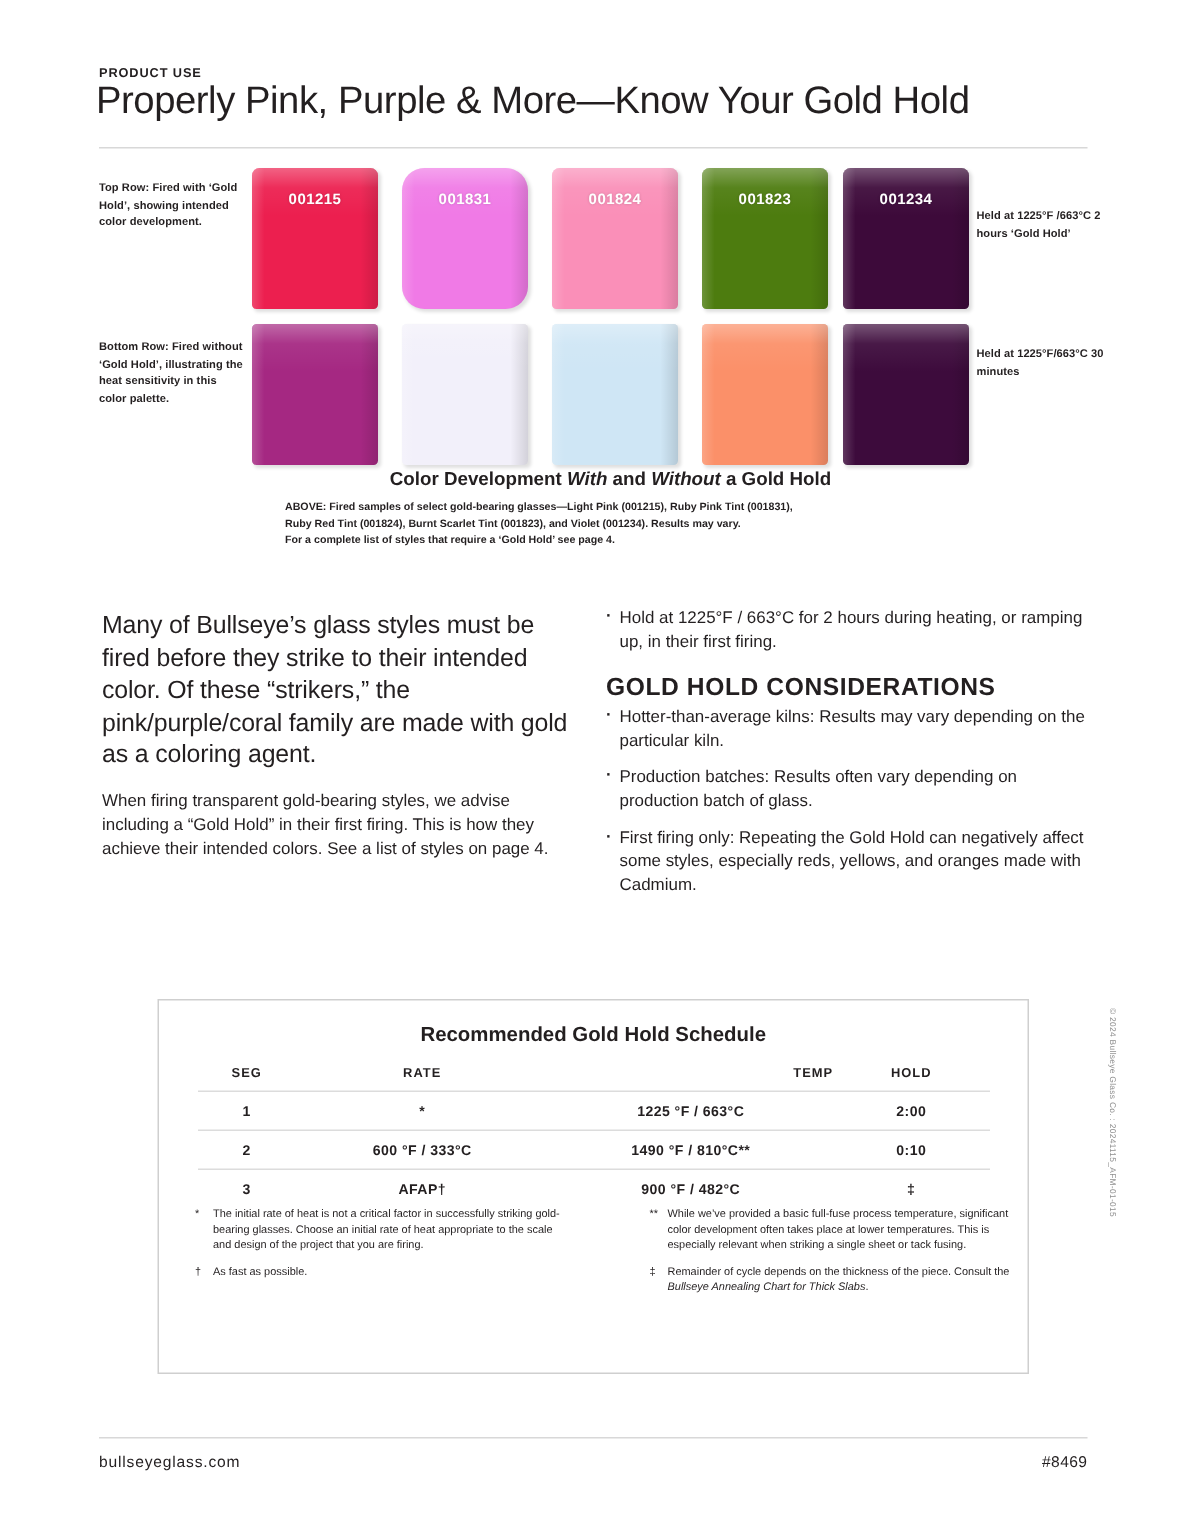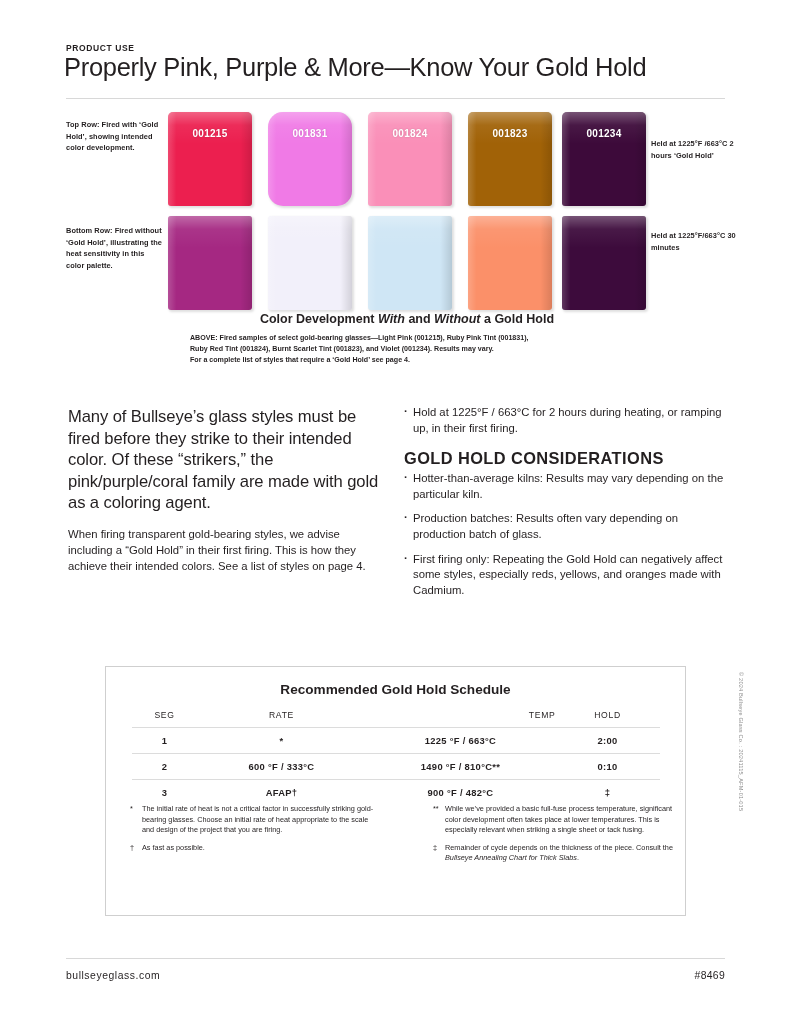--- a/index.html
+++ b/index.html
@@ -231,21 +231,21 @@
     color: #231f20;
   }
 
   table.sched {
     margin: 9px auto 0 auto;
     width: 528px;
     border-collapse: collapse;
   }
   table.sched th {
     font-size: 8.6px;
-    font-weight: normal;
+    font-weight: bold;
     letter-spacing: 0.7px;
     padding: 4px 0 7px 0;
     color: #231f20;
   }
   table.sched td {
     font-size: 9.4px;
     font-weight: bold;
     letter-spacing: 0.3px;
     padding: 7px 0 7px 0;
     color: #231f20;
@@ -363,21 +363,21 @@
       <div class="swatch-col c2">
         <div class="tile top" style="background: rgb(250, 143, 184);">
           <div class="gloss"></div>
           <div class="tile-label">001824</div>
         </div>
         <div class="tile bottom" style="background: rgb(207, 230, 245);">
           <div class="gloss"></div>
         </div>
       </div>
       <div class="swatch-col c3">
-        <div class="tile top" style="background: #a16207;">
+        <div class="tile top" style="background: #4d7c0f;">
           <div class="gloss"></div>
           <div class="tile-label">001823</div>
         </div>
         <div class="tile bottom" style="background: rgb(251, 144, 105);">
           <div class="gloss"></div>
         </div>
       </div>
       <div class="swatch-col c4">
         <div class="tile top" style="background: rgb(61, 10, 58);">
           <div class="gloss"></div>

